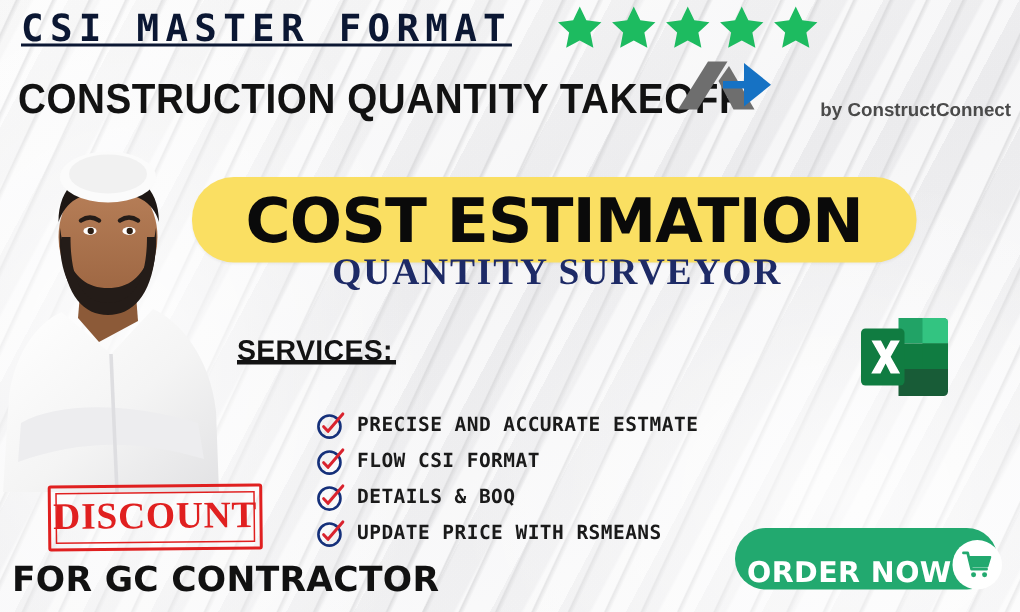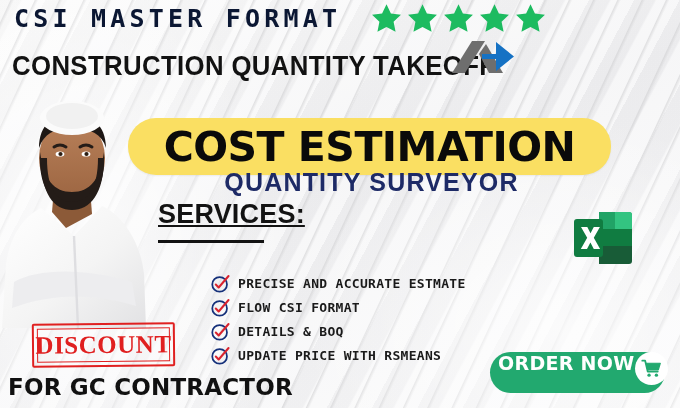--- a/index.html
+++ b/index.html
@@ -30,21 +30,21 @@
       radial-gradient(ellipse 300px 420px at 80px 250px, rgba(255,255,255,0.85), rgba(255,255,255,0) 70%),
       radial-gradient(ellipse 360px 300px at 560px 330px, rgba(255,255,255,0.7), rgba(255,255,255,0) 72%);
     pointer-events:none;
   }
 
   
   .csi-master{
     position:absolute;left:14px;top:4px;
     font-family:"DejaVu Sans Mono","Liberation Mono",monospace;
     font-weight:bold;font-size:25px;letter-spacing:4.2px;
-    color:#0b1733;white-space:nowrap;
+    color:#0b1733;white-space:nowrap;text-decoration:underline;
   }
   .cqt{
     position:absolute;left:12px;top:50px;
     font-family:"Liberation Sans Narrow","Liberation Sans",sans-serif;
     font-weight:bold;font-size:28px;letter-spacing:0.4px;
     color:#121212;white-space:nowrap;
     transform:scaleX(0.92);transform-origin:left center;
   }
 
   
@@ -76,30 +76,30 @@
     box-shadow:0 1px 2px rgba(0,0,0,0.06);
     margin-top:20px;
   }
   .cost-banner span{
     font-family:"DejaVu Sans","Liberation Sans",sans-serif;
     font-weight:bold;font-size:41px;letter-spacing:-0.5px;color:#0a0a0a;
     white-space:nowrap;
   }
   .qty-surveyor{
     position:absolute;left:0;top:168px;width:680px;text-align:center;
-    font-family:Liberation Sans, sans-serif;
+    font-family:Liberation Serif, serif;
     font-weight:bold;font-size:25px;letter-spacing:1.2px;color:#1d2a66;
     padding-left:63px;box-sizing:border-box;white-space:nowrap;
   }
 
   
   .services-title{
-    position:absolute;left:158px;top:199px;
+    position:absolute;left:158px;top:224px;
     font-family:"Liberation Sans",sans-serif;
-    font-weight:bold;font-size:27px;color:#131313;letter-spacing:0.2px;text-decoration:underline;
+    font-weight:bold;font-size:19px;color:#131313;letter-spacing:0.2px;
   }
   .services-rule{
     position:absolute;left:158px;top:240px;width:106px;height:3px;background:#131313;
   }
   .svc-list{position:absolute;left:210px;top:252px;margin-top:20px;}
   .svc-item{display:flex;align-items:center;height:23px;margin-bottom:1px;}
   .svc-check{width:21px;height:21px;flex:0 0 21px;margin-right:7px;}
   .svc-text{
     font-family:"DejaVu Sans Mono","Liberation Mono",monospace;
     font-size:13px;font-weight:bold;color:#1a1a1a;letter-spacing:0.3px;white-space:nowrap;
@@ -145,21 +145,21 @@
   .bb-sub{
     position:absolute;left:0;top:53px;width:108px;text-align:center;
     font-family:"Liberation Sans",sans-serif;
     font-size:4.4px;letter-spacing:0.7px;color:#6f7478;
   }
 
   
   .order-btn{
     position:absolute;left:490px;top:352px;width:175px;height:41px;
     background:#22a96f;border-radius:21px;
-    display:flex;align-items:flex-start;
+    display:flex;align-items:flex-end;
   }
   .order-label{
     flex:1;text-align:center;padding-left:8px;
     font-family:"DejaVu Sans","Liberation Sans",sans-serif;
     font-weight:bold;font-size:19px;letter-spacing:0.3px;color:#ffffff;
     white-space:nowrap;
   }
   .order-circle{
     width:33px;height:33px;border-radius:50%;background:#ffffff;
     margin-right:4px;display:flex;align-items:center;justify-content:center;flex:0 0 33px;
@@ -191,20 +191,21 @@
         <path fill="#1dbb60" d="M12 1.6l3.1 6.5 7.1.9-5.2 4.9 1.4 7.1L12 17.6 5.6 21l1.4-7.1L1.8 9l7.1-.9z"></path>
       </svg>
   </div>
 
   <div class="planswift">
     <svg class="ps-mark" viewBox="0 0 68 34">
       <path fill="#6e6e6e" d="M20 1 L33 1 L13 33 L0 33 Z"></path>
       <path fill="#6e6e6e" d="M27 14 L34 4 L51 33 L37 33 Z"></path>
       <path fill="#1672c4" d="M44 2 L62 16.5 L44 31 L44 19 L30 19 L30 14 L44 14 Z"></path>
     </svg>
+    <div class="ps-by">by ConstructConnect</div>
   </div>
 
   <div class="cost-banner">
     <span>COST ESTIMATION</span>
   </div>
   <div class="qty-surveyor">QUANTITY  SURVEYOR</div>
 
   <div class="services-title">SERVICES:</div>
   <div class="services-rule"></div>
   <div class="svc-list">

